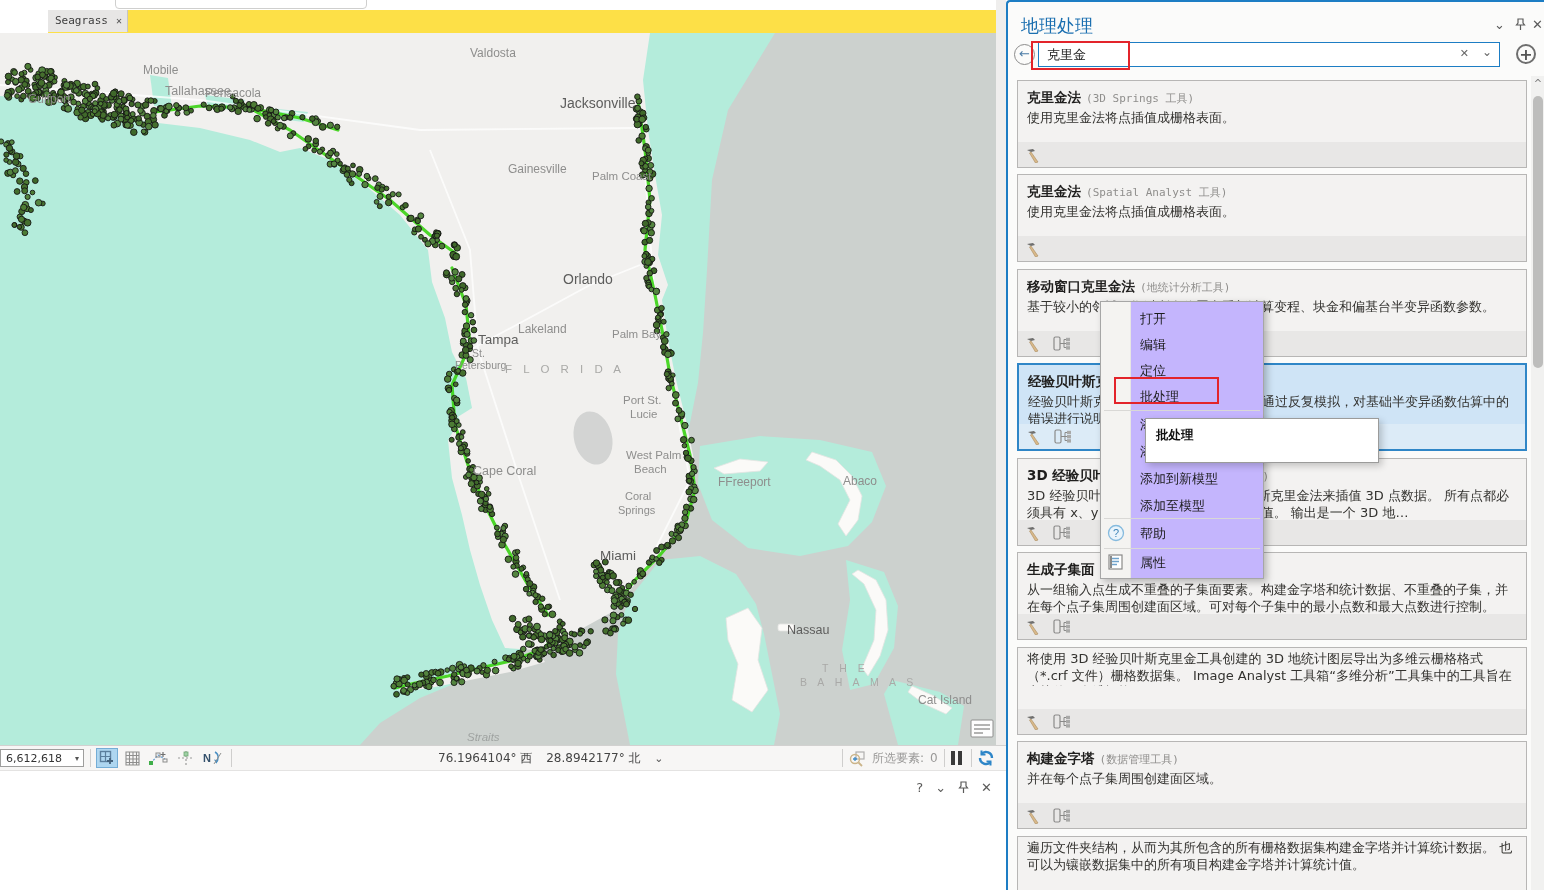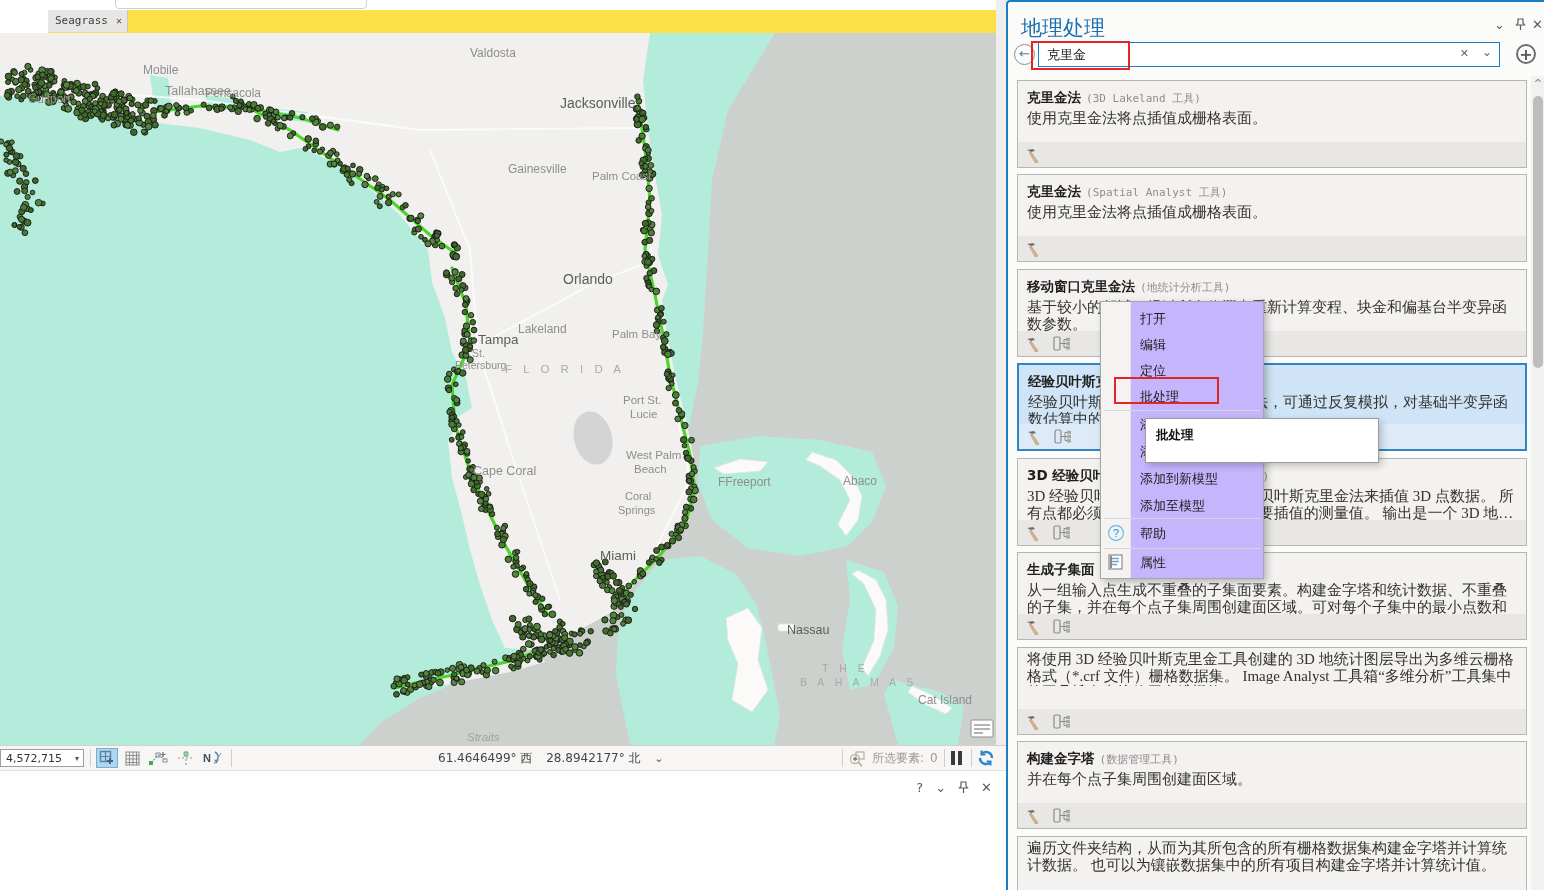--- a/index.html
+++ b/index.html
@@ -33,34 +33,34 @@
   #coords-caret{font-size:11px;color:#555;}
   #sel-text{position:absolute;left:872px;top:4px;color:#9a9998;}
   #sel-count{margin-left:6px;}
   .pause-bars{position:absolute;left:951px;top:5px;width:16px;height:14px;}
   .pause-bars i{display:inline-block;width:4px;height:14px;background:#3a3a3a;margin-right:3px;}
   
   #bottom-panel{position:absolute;left:0;top:770px;width:1006px;height:120px;background:#fff;border-top:1px solid #e4e3e2;}
   #bp-icons{position:absolute;right:14px;top:9px;color:#5b5b5a;font-size:13px;display:flex;gap:12px;align-items:center;}
   
   #geo-panel{position:absolute;left:1006px;top:0;width:538px;height:890px;background:#fbfbfa;border-left:2px solid #1d7dc4;border-top:2px solid #1d7dc4;border-radius:4px 0 0 0;box-sizing:border-box;}
-  #gp-title{position:absolute;left:13px;top:12px;font-size:21px;color:#1b6fb0;}
+  #gp-title{position:absolute;left:13px;top:12px;font-size:18px;color:#1b6fb0;}
   .gp-hicon{position:absolute;top:15px;color:#5a5a5a;font-size:13px;}
   #gp-back{position:absolute;left:6px;top:42px;width:19px;height:19px;border:1px solid #8c8c8c;border-radius:50%;color:#4a7ba6;font-size:13px;line-height:18px;text-align:center;}
   #gp-search{position:absolute;left:30px;top:40px;width:462px;height:25px;background:#fff;border:1px solid #1d7dc4;box-sizing:border-box;}
   #gp-search .q{position:absolute;left:8px;top:3px;font-size:13px;color:#222;}
   #gp-search .clear{position:absolute;right:30px;top:4px;font-size:11px;color:#666;}
   #gp-search .drop{position:absolute;right:7px;top:2px;font-size:12px;color:#666;}
   #gp-plus{position:absolute;left:508px;top:42px;width:20px;height:20px;border:2px solid #6e6e6e;border-radius:50%;color:#555;font-size:16px;line-height:17px;text-align:center;box-sizing:border-box;font-weight:bold;}
   
   .card{position:absolute;left:9px;width:510px;height:88px;background:#f3f2f1;border:1px solid #b7b6b5;box-sizing:border-box;overflow:hidden;}
   .card-head{padding:6px 9px 0;white-space:nowrap;overflow:hidden;}
   .card-title{font-weight:bold;font-size:13.5px;color:#1f1e1d;}
   .cat{font-size:11px;color:#8f8e8c;font-family:"DejaVu Sans Mono","Liberation Mono",monospace;}
-  .card-desc{padding:3px 9px 0;font-size:15px;color:#33322f;line-height:16.5px;height:35px;overflow:hidden;font-family:Liberation Serif, serif;}
+  .card-desc{padding:3px 9px 0;font-size:13px;color:#33322f;line-height:16.5px;height:35px;overflow:hidden;}
   .card-foot{position:absolute;bottom:0;left:0;right:0;height:25px;background:#e8e7e6;display:flex;align-items:center;padding-left:7px;gap:11px;}
   .card.sel{background:#cfe4f6;border:2px solid #2f86c7;}
   .card.sel .card-foot{background:#dcebf7;}
   
   #gp-scroll{position:absolute;left:523px;top:74px;width:14px;height:814px;background:#f1f1f0;}
   #gp-scroll .up{position:absolute;left:0;top:0;width:14px;height:16px;color:#7a7a7a;font-size:10px;text-align:center;line-height:16px;}
   #gp-thumb{position:absolute;left:2px;top:20px;width:10px;height:272px;background:#bdbdbc;border-radius:5px;}
   
   #ctx{position:absolute;left:1100px;top:301px;width:162px;height:276px;background:#c4b5fd;border:1px solid #a6a6a6;box-shadow:3px 3px 7px rgba(0,0,0,.25);z-index:50;}
   #ctx .gutter{position:absolute;left:0;top:0;bottom:0;width:29px;background:#f4f3f1;border-right:1px solid #e7e6e4;}
@@ -1161,21 +1161,21 @@
       <g transform="translate(971,687)">
         <rect x="0" y="0" width="22" height="17" fill="#fdfdfd" stroke="#8f8f8e" rx="1"></rect>
         <path d="M3,5 H19 M3,9 H19 M3,13 H12" stroke="#9a9a99" stroke-width="1.6" fill="none"></path>
       </g>
     </svg>
   </div>
   <div id="map-gap"></div>
 
   <div id="statusbar">
     <div id="scale-box">
-      <span>4,572,715</span>
+      <span>6,612,618</span>
       <span id="scale-caret">▾</span>
     </div>
     <div class="sb-sep" style="left:90px"></div>
     <div class="sb-btn on" style="left:96px">
       <svg width="16" height="16">
           <rect x="1.5" y="1.5" width="10" height="10" fill="none" stroke="#5b7f9d" stroke-width="1.4"></rect>
           <path d="M6.5,1.5 V11.5 M1.5,6.5 H11.5" stroke="#5b7f9d" stroke-width="1.2"></path>
           <path d="M11,8 V14 M8,11 H14" stroke="#44627c" stroke-width="1.8"></path>
         </svg>
     </div>
@@ -1202,21 +1202,21 @@
     <div class="sb-btn" style="left:200px;width:26px">
       <svg width="22" height="16">
           <text x="1" y="12" font-size="11" font-weight="bold" fill="#33506b">N</text>
           <path d="M13,2 C17,4 17,9 14,13" stroke="#4a90c4" stroke-width="1.4" fill="none"></path>
           <path d="M14,13 L12,9.5 L16.5,10.5 Z" fill="#4a90c4"></path>
           <path d="M12,14 L19,3" stroke="#8f8f8e" stroke-width="1"></path>
         </svg>
     </div>
     <div class="sb-sep" style="left:231px"></div>
     <div id="coords">
-      <span class="cc">61.4646499° 西</span>
+      <span class="cc">76.1964104° 西</span>
       <span class="cc">28.8942177° 北</span>
       <span id="coords-caret">⌄</span>
     </div>
     <div class="sb-sep" style="left:842px"></div>
     <div class="sb-btn" style="left:846px">
       <svg width="18" height="17">
           <rect x="8" y="2" width="8" height="7" fill="none" stroke="#b0afae" stroke-width="1.2"></rect>
           <circle cx="7" cy="9" r="4.5" fill="none" stroke="#cbb489" stroke-width="1.4"></circle>
           <path d="M10.5,12.5 L14,16" stroke="#cbb489" stroke-width="1.8"></path>
           <path d="M7,7 V11 M5,9 H9" stroke="#3f8cc7" stroke-width="1.3"></path>
@@ -1261,21 +1261,21 @@
 
     <div id="gp-back">←</div>
     <div id="gp-search">
       <span class="q">克里金</span>
       <span class="clear">✕</span>
       <span class="drop">⌄</span>
     </div>
     <div id="gp-plus">+</div>
 
     <div class="card" style="top:78px">
-      <div class="card-head"><span class="card-title">克里金法</span> <span class="cat">(3D Lakeland 工具)</span></div>
+      <div class="card-head"><span class="card-title">克里金法</span> <span class="cat">(3D Springs 工具)</span></div>
       <div class="card-desc">使用克里金法将点插值成栅格表面。</div>
       <div class="card-foot">
           <svg width="17" height="16">
             <path d="M2,3 L8,2 L10,4 L6,5 Z" fill="#6f6f6e"></path>
             <path d="M6,5 L13,15 L10.5,16 L4.5,6 Z" fill="#d9b98a" stroke="#a8895c" stroke-width="0.6"></path>
           </svg>
         </div>
     </div>
     <div class="card" style="top:172px">
       <div class="card-head"><span class="card-title">克里金法</span> <span class="cat">(Spatial Analyst 工具)</span></div>

